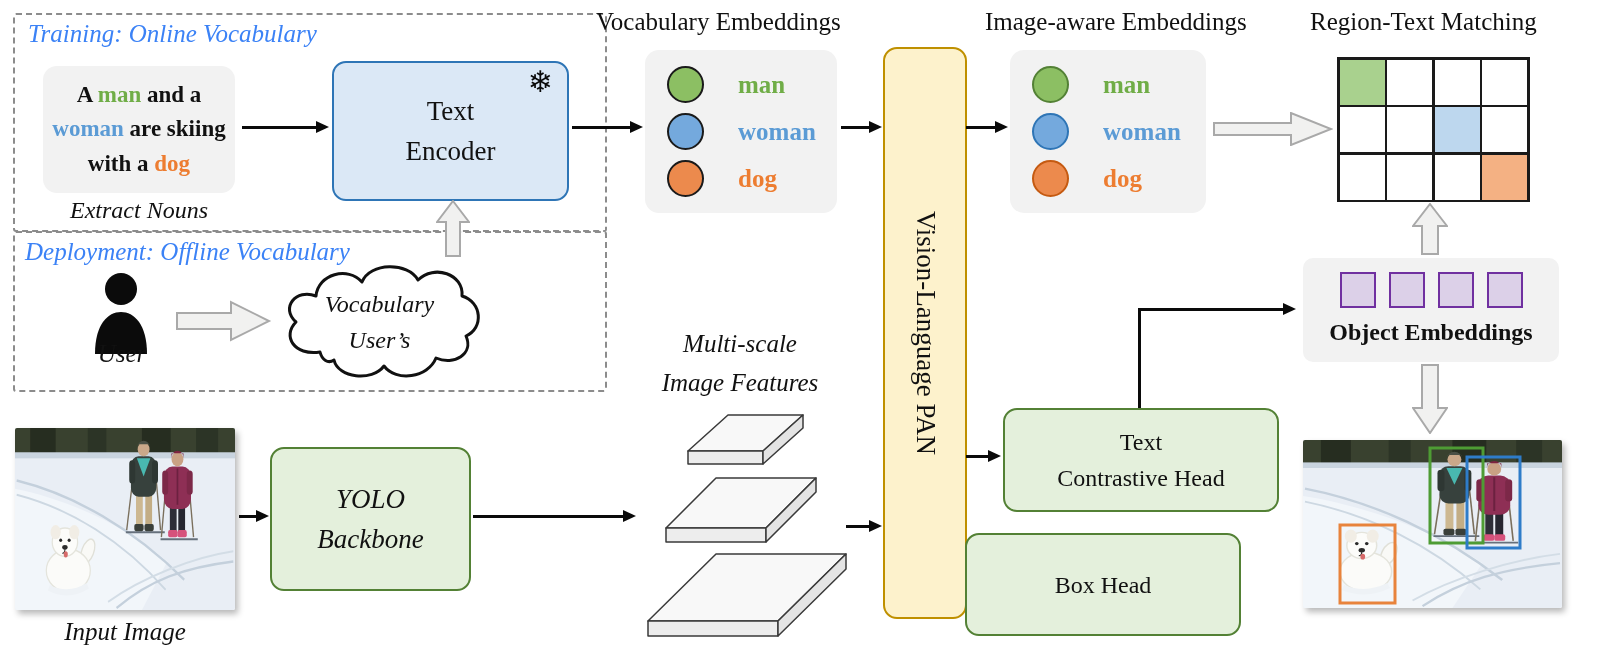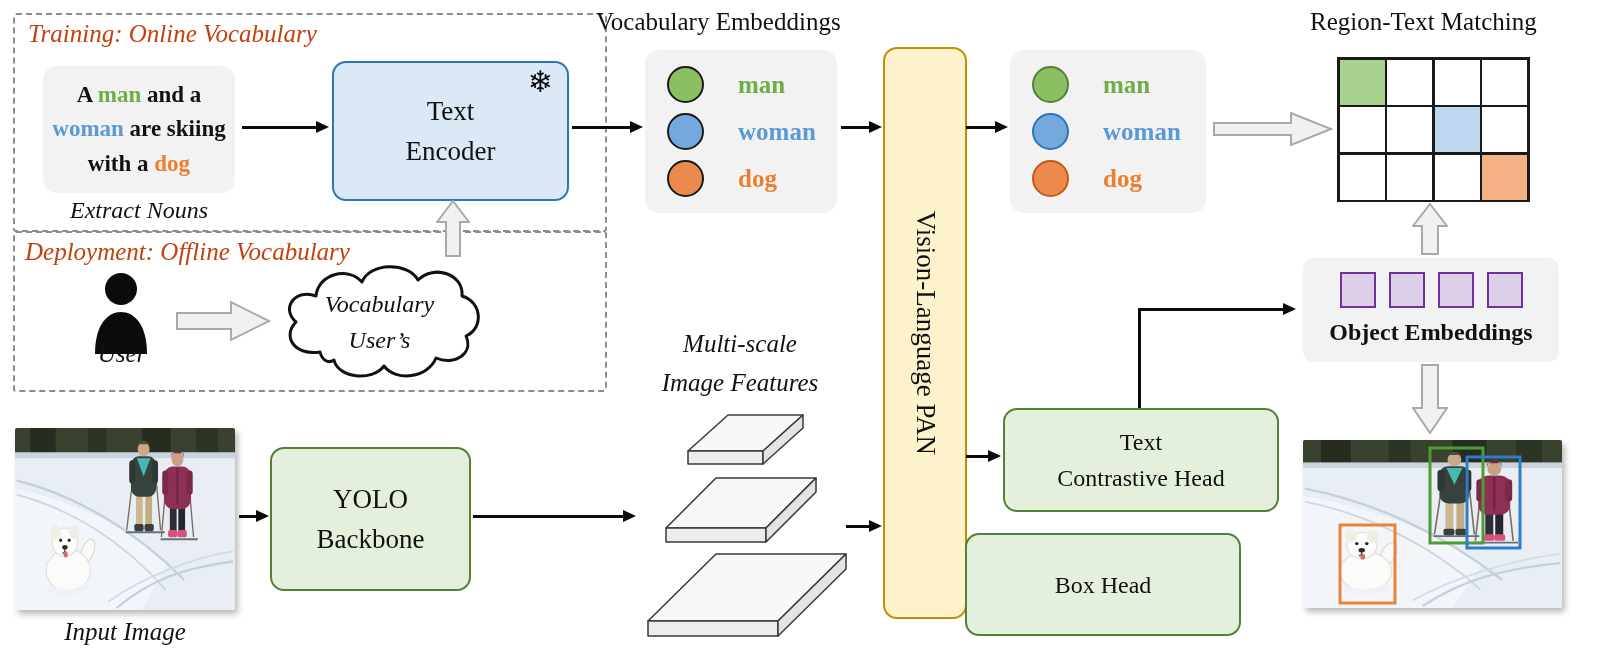--- a/index.html
+++ b/index.html
@@ -1,21 +1,21 @@
 <!DOCTYPE html>
 <html><head>
 <meta charset="utf-8">
 <style>
   html,body{margin:0;padding:0;background:#fff;}
   .stage{position:relative;width:1600px;height:659px;background:#fff;overflow:hidden;
          font-family:"Liberation Serif","DejaVu Serif",serif;color:#111;}
   .abs{position:absolute;}
   
   .dashed{position:absolute;border:2px dashed #8c8c8c;border-radius:3px;background:transparent;}
-  .group-title{position:absolute;font-style:italic;font-size:25px;color:#c2410c;white-space:nowrap;}
+  .group-title{position:absolute;font-style:italic;font-size:25px;color:#3b82f6;white-space:nowrap;}
   
   .node{position:absolute;border-radius:14px;display:flex;flex-direction:column;
         align-items:center;justify-content:center;text-align:center;}
   .blue-node{background:#dbe8f6;border:2.5px solid #2e75b6;}
   .green-node{background:#e4f0dc;border:2.5px solid #538135;}
   .yellow-node{background:#fdf2cc;border:2.5px solid #bf9000;}
   .gray-node{background:#f2f2f2;border:none;font-weight:bold;}
   .node-line{font-size:27px;line-height:1.5;}
   .node-line-sm{font-size:24px;line-height:1.5;}
   .section-title{position:absolute;font-size:25px;text-align:left;white-space:nowrap;}
@@ -176,20 +176,21 @@
   </div>
 
   <div class="harrow" style="left:841px;top:126px;width:28px;"></div>
 
   <div class="node yellow-node" style="left:883px;top:47px;width:80px;height:568px;">
     <div class="pan-label">Vision-Language PAN</div>
   </div>
 
   <div class="harrow" style="left:966px;top:126px;width:29px;"></div>
 
+  <div class="section-title" style="left:985px;top:8px;width:296px;">Image-aware Embeddings</div>
   <div class="node gray-node" style="left:1010px;top:50px;width:196px;height:163px;align-items:stretch;justify-content:center;">
     <div class="vrow">
       <span class="vcircle c1 bg"></span>
       <span class="vlabel w-green">man</span>
     </div>
     <div class="vrow">
       <span class="vcircle c2 bb"></span>
       <span class="vlabel w-blue">woman</span>
     </div>
     <div class="vrow">
@@ -241,21 +242,21 @@
 
   <div class="photo" style="left:15px;top:428px;width:220px;height:182px;">
     <svg width="220" height="182" viewBox="0 0 220 182" preserveAspectRatio="none">
         <use href="#ski-scene" width="220" height="182"></use>
       </svg>
   </div>
   <div class="caption-label" style="left:15px;top:618px;width:220px;font-size:25px;">Input Image</div>
 
   <div class="harrow" style="left:239px;top:515px;width:17px;"></div>
 
-  <div class="node green-node" style="left:270px;top:447px;width:197px;height:140px;">
+  <div class="node green-node" style="left:270px;top:447px;width:197px;height:140px;font-style:italic;">
     <div class="node-line">YOLO</div>
     <div class="node-line">Backbone</div>
   </div>
 
   <div class="harrow" style="left:473px;top:515px;width:150px;"></div>
 
   <div class="caption-label" style="left:620px;top:325px;width:240px;font-size:25px;line-height:1.55;">
     <div>Multi-scale</div>
     <div>Image Features</div>
   </div>

